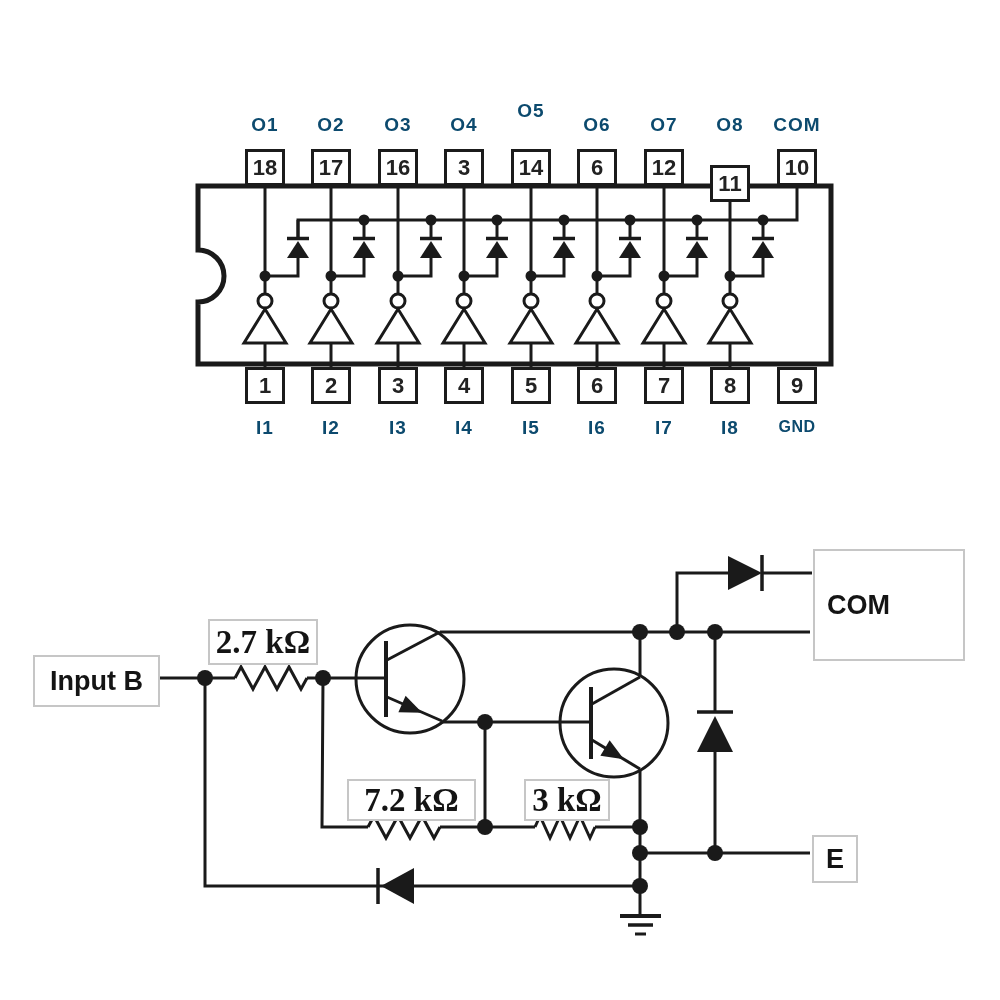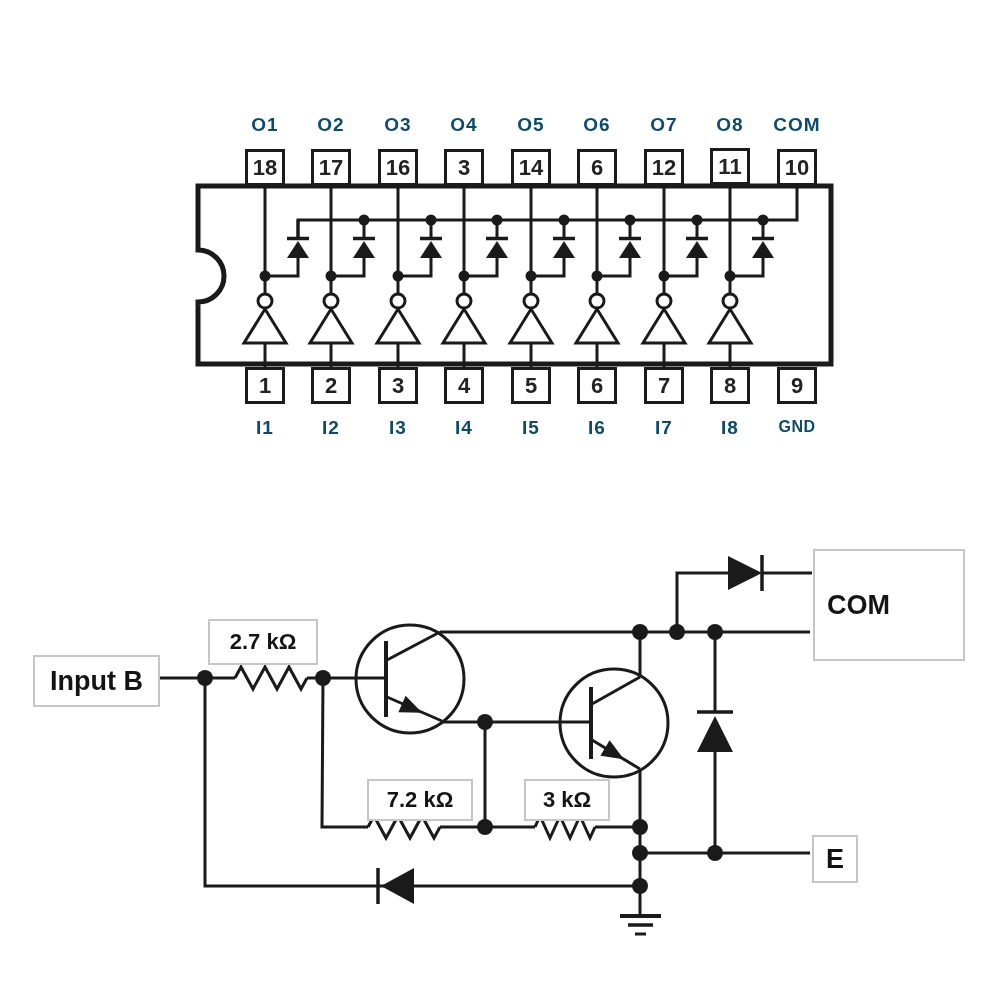--- a/index.html
+++ b/index.html
@@ -8,21 +8,21 @@
   svg{position:absolute;left:0;top:0;}
   .pin-box{position:absolute;width:40px;height:37px;box-sizing:border-box;
            border:3px solid #1b1b1b;background:#fff;text-align:center;
            font:bold 22px "Liberation Sans",sans-serif;line-height:31px;color:#222;}
   .pin-lbl{position:absolute;width:60px;text-align:center;
            font:bold 19px "Liberation Sans",sans-serif;color:#0c4a6e;letter-spacing:1px;}
   .pin-lbl.small{font-size:16px;letter-spacing:0.5px;}
   .sch-box{position:absolute;box-sizing:border-box;background:#fff;border:2px solid #c6c6c6;
            font:bold 27px "Liberation Sans",sans-serif;color:#141414;
            display:flex;align-items:center;justify-content:center;}
-  .sch-box.res{font-size:22px;}
+  .sch-box.res{font-size:33px;font-family:Liberation Serif, serif;}
   .term-stack{position:absolute;box-sizing:border-box;background:#fff;border:2px solid #c6c6c6;
               display:flex;flex-direction:column;}
   .term-line{flex:1;display:flex;align-items:center;padding-left:12px;
              font:bold 27px "Liberation Sans",sans-serif;color:#141414;}
 </style>
 </head>
 <body>
 
 <div id="stage">
 
@@ -148,28 +148,28 @@
     </g>
   </svg>
 
   <div class="pin-box" style="left:245px;top:149px">18</div>
   <div class="pin-box" style="left:311px;top:149px">17</div>
   <div class="pin-box" style="left:378px;top:149px">16</div>
   <div class="pin-box" style="left:444px;top:149px">3</div>
   <div class="pin-box" style="left:511px;top:149px">14</div>
   <div class="pin-box" style="left:577px;top:149px">6</div>
   <div class="pin-box" style="left:644px;top:149px">12</div>
-  <div class="pin-box" style="left:710px;top:148px">11</div>
+  <div class="pin-box" style="left:710px;top:165px">11</div>
   <div class="pin-box" style="left:777px;top:149px">10</div>
 
   <div class="pin-lbl" style="left:235px;top:114px">O1</div>
   <div class="pin-lbl" style="left:301px;top:114px">O2</div>
   <div class="pin-lbl" style="left:368px;top:114px">O3</div>
   <div class="pin-lbl" style="left:434px;top:114px">O4</div>
-  <div class="pin-lbl" style="left:501px;top:114px">O5</div>
+  <div class="pin-lbl" style="left:501px;top:100px">O5</div>
   <div class="pin-lbl" style="left:567px;top:114px">O6</div>
   <div class="pin-lbl" style="left:634px;top:114px">O7</div>
   <div class="pin-lbl" style="left:700px;top:114px">O8</div>
   <div class="pin-lbl" style="left:767px;top:114px">COM</div>
 
   <div class="pin-box" style="left:245px;top:367px">1</div>
   <div class="pin-box" style="left:311px;top:367px">2</div>
   <div class="pin-box" style="left:378px;top:367px">3</div>
   <div class="pin-box" style="left:444px;top:367px">4</div>
   <div class="pin-box" style="left:511px;top:367px">5</div>
@@ -185,21 +185,21 @@
   <div class="pin-lbl" style="left:501px;top:417px">I5</div>
   <div class="pin-lbl" style="left:567px;top:417px">I6</div>
   <div class="pin-lbl" style="left:634px;top:417px">I7</div>
   <div class="pin-lbl" style="left:700px;top:417px">I8</div>
   <div class="pin-lbl small" style="left:767px;top:418px">GND</div>
 
   <div class="sch-box" style="left:33px;top:655px;width:127px;height:52px">Input B</div>
 
   <div class="sch-box res" style="left:208px;top:619px;width:110px;height:46px">2.7 kΩ</div>
 
-  <div class="sch-box res" style="left:367px;top:779px;width:106px;height:42px">7.2 kΩ</div>
+  <div class="sch-box res" style="left:347px;top:779px;width:129px;height:42px">7.2 kΩ</div>
 
   <div class="sch-box res" style="left:524px;top:779px;width:86px;height:42px">3 kΩ</div>
 
   <div class="term-stack" style="left:813px;top:549px;width:152px;height:112px">
     <div class="term-line">COM</div>
   </div>
 
   <div class="sch-box" style="left:812px;top:835px;width:46px;height:48px">E</div>
 
 </div>

